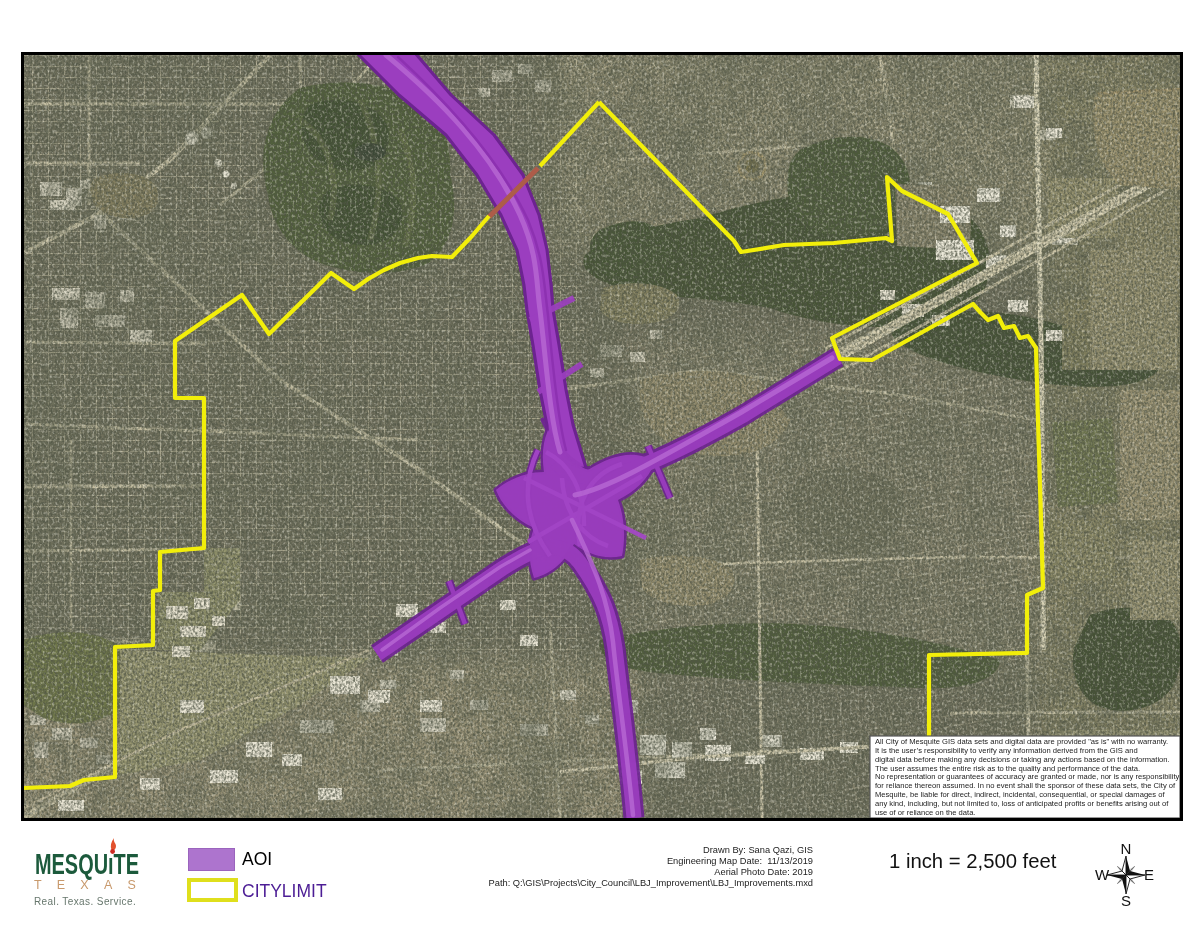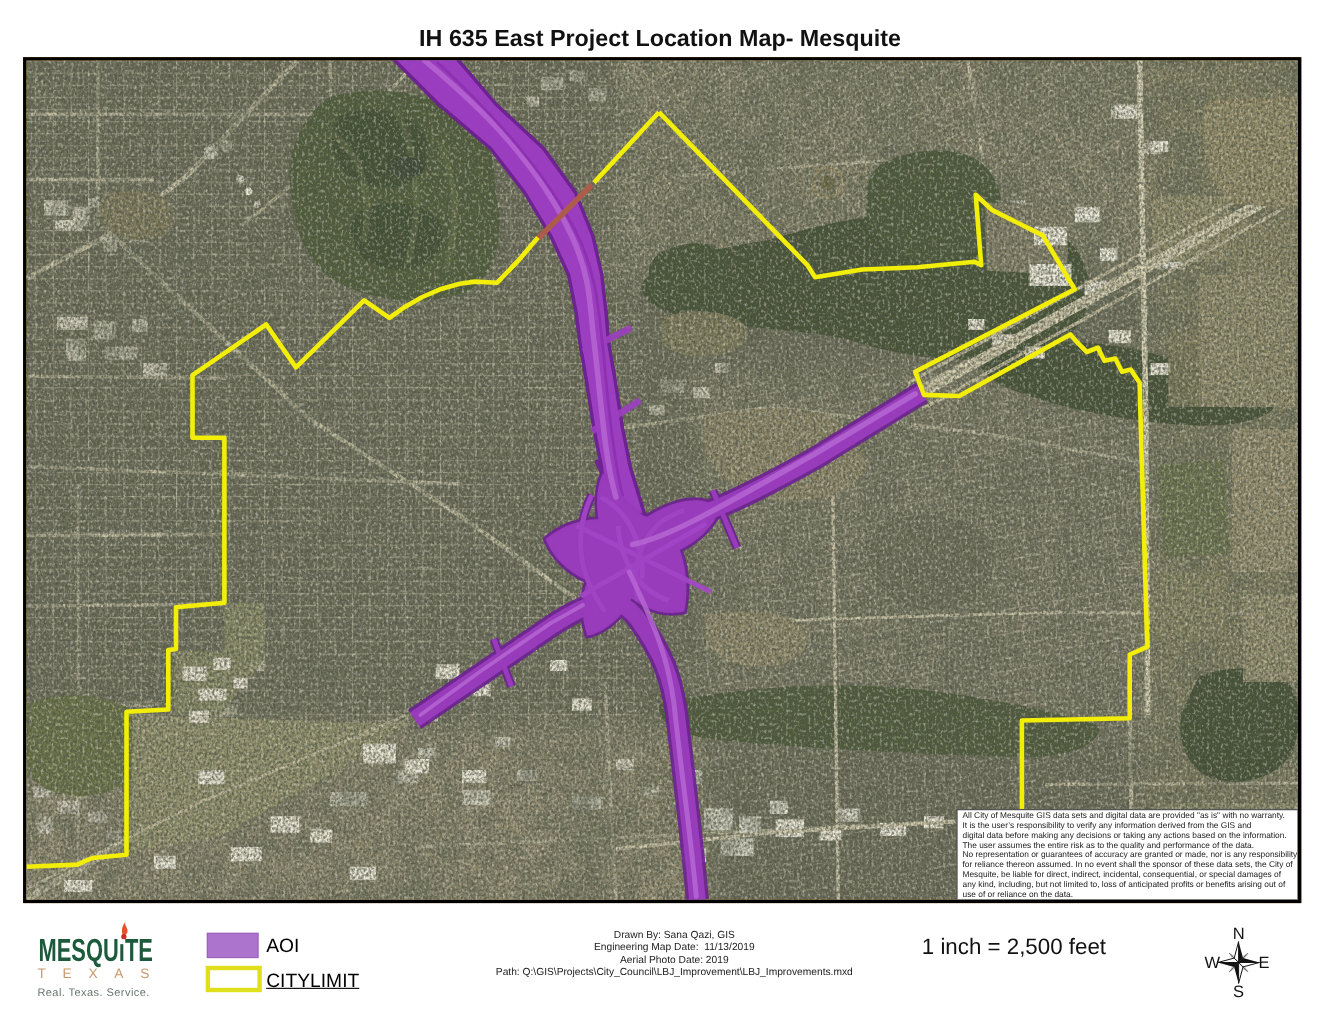--- a/index.html
+++ b/index.html
@@ -5,21 +5,20 @@
   *{-webkit-font-smoothing:antialiased;}
   html,body{margin:0;padding:0;background:#ffffff;width:1200px;height:927px;overflow:hidden;
     font-family:"Liberation Sans", sans-serif;}
   .abs{position:absolute;}
   #page{position:relative;width:1200px;height:927px;background:#fff;}
 </style>
 </head>
 <body>
 <div id="page">
 
-<div class="abs" style="left:0;top:24px;width:1200px;text-align:center;font-size:21.2px;font-weight:bold;color:#111;letter-spacing:0px;">IH 635 East Project Location Map- Mesquite</div>
 
 <div class="abs" style="left:21px;top:52px;width:1156px;height:763px;border:3px solid #000;background:#a16207;">
 <svg width="1156" height="763" viewBox="24 55 1156 763" xmlns="http://www.w3.org/2000/svg">
 <defs>
   <filter id="soft" x="-20%" y="-20%" width="140%" height="140%">
             <feGaussianBlur stdDeviation="14"></feGaussianBlur>
           </filter>
   <filter id="nC" x="0%" y="0%" width="100%" height="100%">
     <feTurbulence type="fractalNoise" baseFrequency="0.012 0.010" numOctaves="3" seed="11"></feTurbulence>
     <feColorMatrix type="matrix" values="0 0 0 0 0.16  0 0 0 0 0.17  0 0 0 0 0.11  0 0 0 1.9 -0.62"></feColorMatrix>
@@ -435,25 +434,25 @@
 
   <text x="4" y="75" font-family="Liberation Sans, sans-serif" font-size="10" fill="#67776d" letter-spacing="0.4">Real. Texas. Service.</text>
 </svg>
 
 <div class="abs" style="left:188px;top:848px;width:45px;height:21px;background:#ad74ce;border:1px solid #9a64bd;"></div>
 
 <div class="abs" style="left:242px;top:849px;font-size:17.5px;color:#000000;">AOI</div>
 
 <div class="abs" style="left:187px;top:878px;width:43px;height:16px;background:#fff;border:4px solid #dfdf1c;"></div>
 
-<div class="abs" style="left:242px;top:881px;font-size:17.5px;color:#000000;text-decoration:underline;">CITYLIMIT</div>
-
-<div class="abs" style="left:413px;top:845px;width:400px;text-align:center;font-size:9.3px;line-height:11px;color:#222;">Drawn By: Sana Qazi, GIS<br>Engineering Map Date:&nbsp; 11/13/2019<br>Aerial Photo Date: 2019<br>Path: Q:\GIS\Projects\City_Council\LBJ_Improvement\LBJ_Improvements.mxd</div>
-
-<div class="abs" style="left:838px;top:850px;font-size:20.3px;color:#111;">1 inch = 2,500 feet</div>
+<div class="abs" style="left:242px;top:881px;font-size:17.5px;color:#4c1d95;">CITYLIMIT</div>
+
+<div class="abs" style="left:413px;top:845px;width:400px;text-align:right;font-size:9.3px;line-height:11px;color:#222;">Drawn By: Sana Qazi, GIS<br>Engineering Map Date:&nbsp; 11/13/2019<br>Aerial Photo Date: 2019<br>Path: Q:\GIS\Projects\City_Council\LBJ_Improvement\LBJ_Improvements.mxd</div>
+
+<div class="abs" style="left:889px;top:850px;font-size:20.3px;color:#111;">1 inch = 2,500 feet</div>
 
 <svg class="abs" style="left:1085px;top:840px;" width="85" height="75" viewBox="0 0 85 75" xmlns="http://www.w3.org/2000/svg">
   <g transform="translate(41,35)">
 
     <path d="M0,0 L-8.5,-8.5 M0,0 L8.5,-8.5 M0,0 L8.5,8.5 M0,0 L-8.5,8.5" stroke="#555" stroke-width="0.9" fill="none"></path>
     <path d="M-8.5,-8.5 L-3.5,-1.2 M-8.5,-8.5 L-1.2,-3.5 M8.5,-8.5 L3.5,-1.2 M8.5,-8.5 L1.2,-3.5 M8.5,8.5 L3.5,1.2 M8.5,8.5 L1.2,3.5 M-8.5,8.5 L-3.5,1.2 M-8.5,8.5 L-1.2,3.5" stroke="#888" stroke-width="0.6" fill="none"></path>
 
     <path d="M0,-19 L0,0 L4,-4 Z" fill="#111"></path>
         <path d="M0,-19 L0,0 L-4,-4 Z" fill="#fff" stroke="#111" stroke-width="0.9"></path>
 

